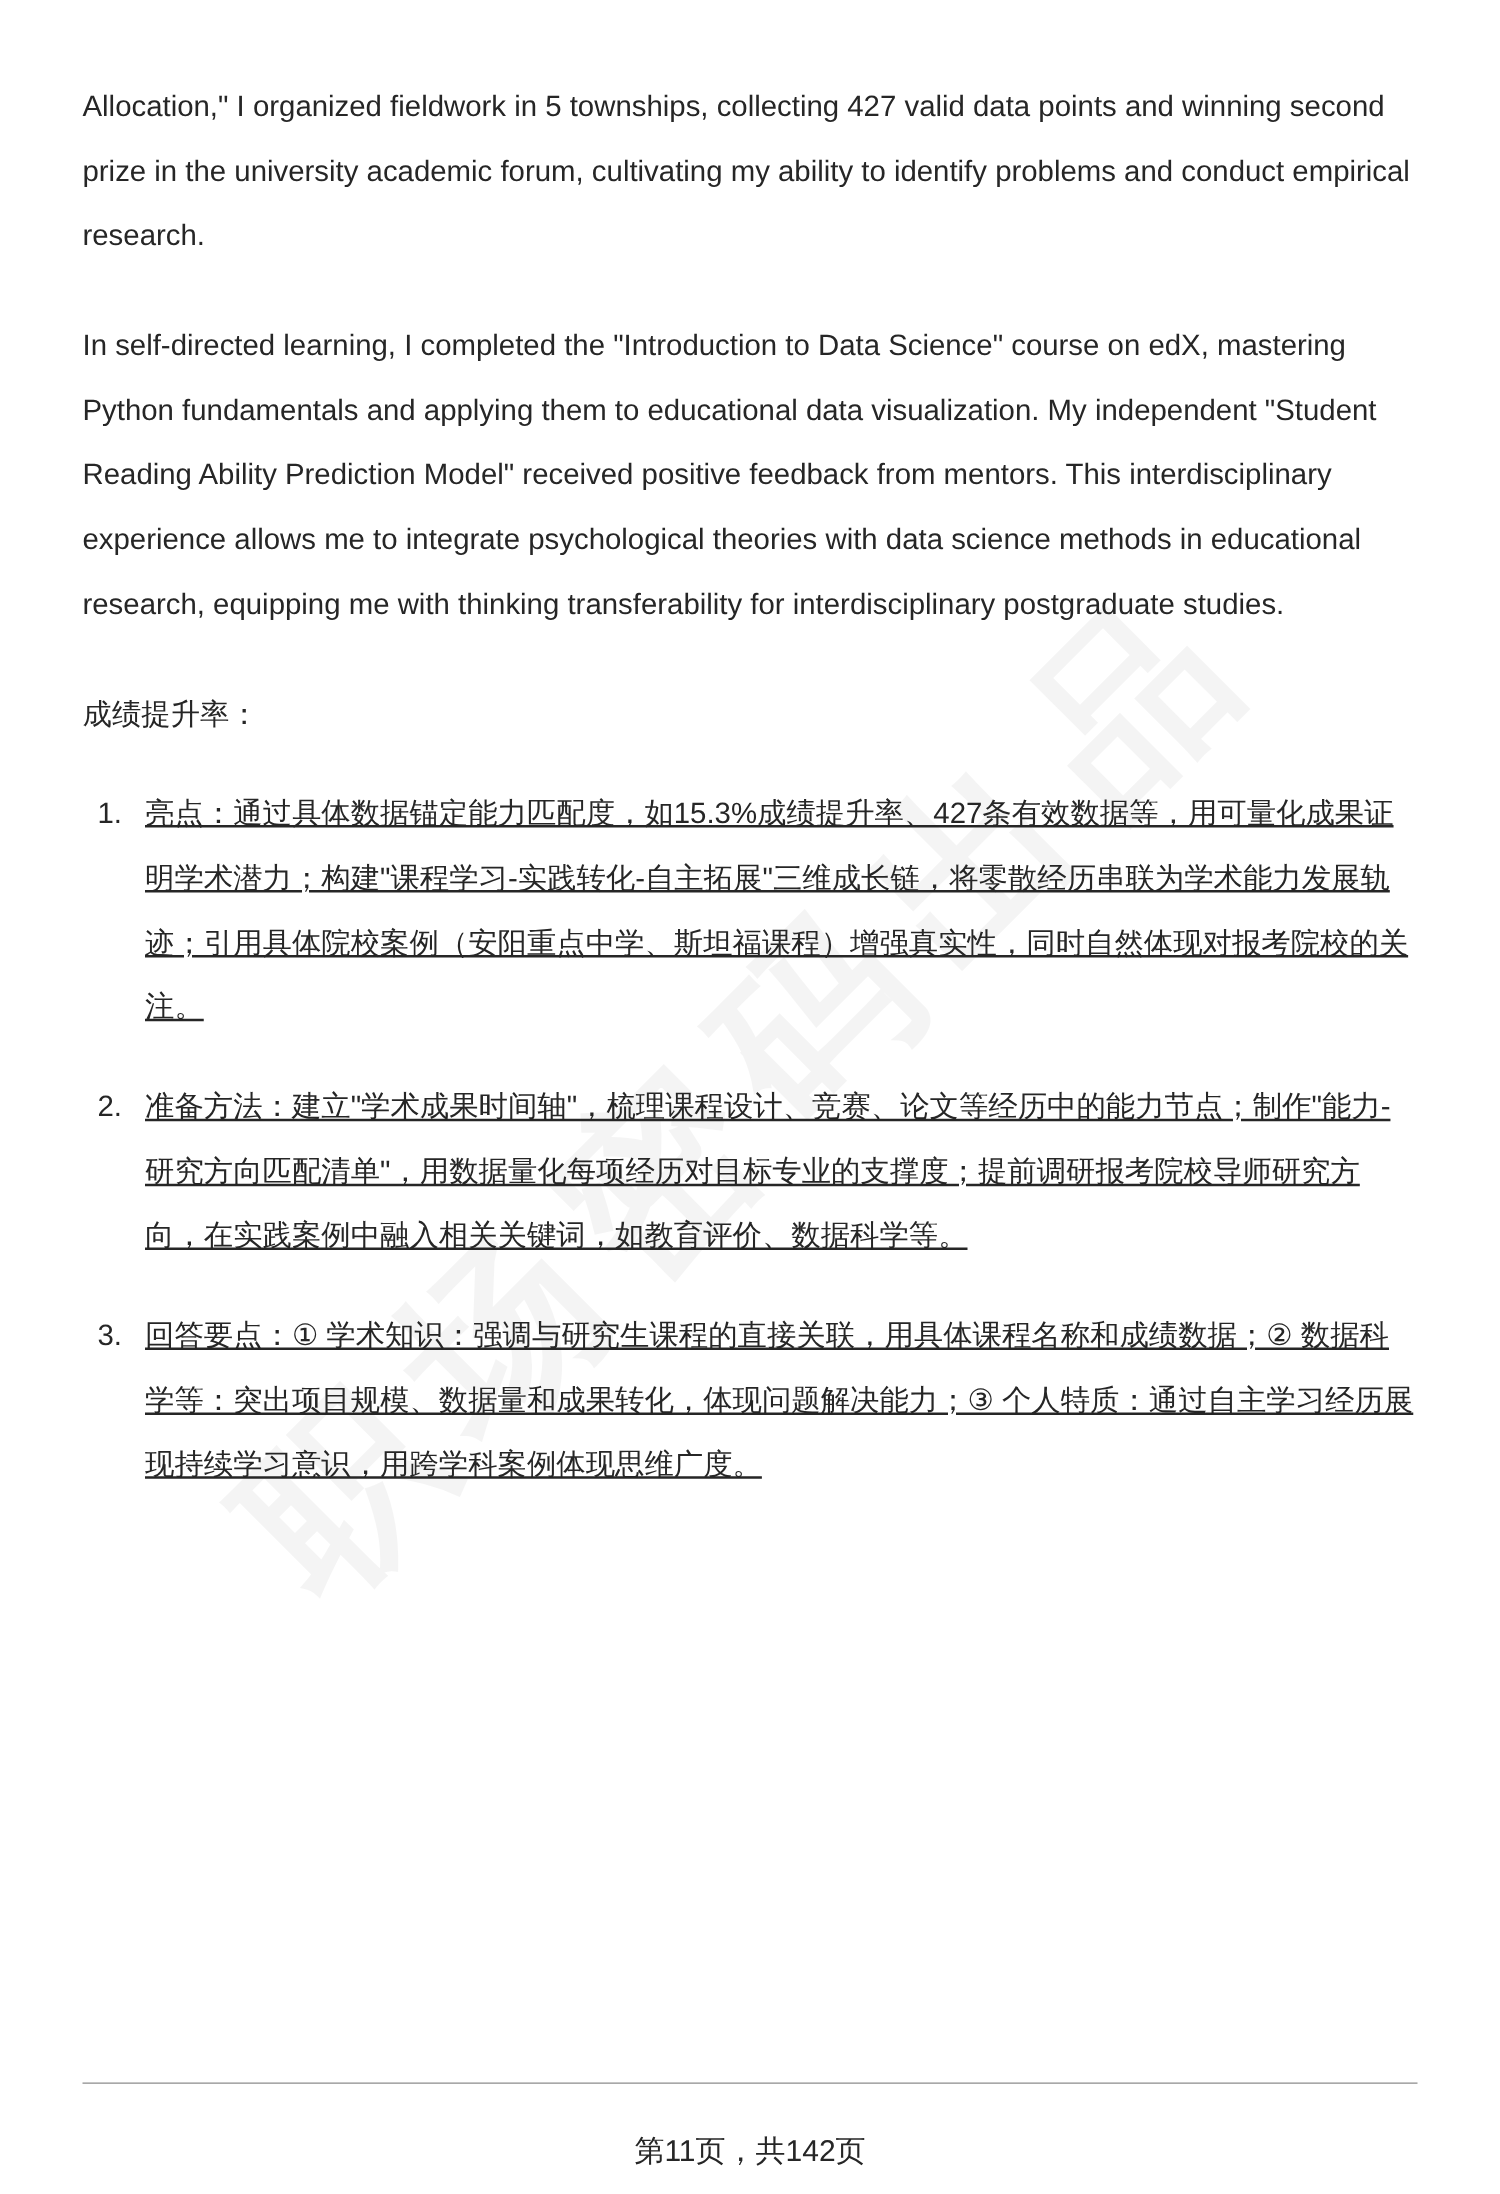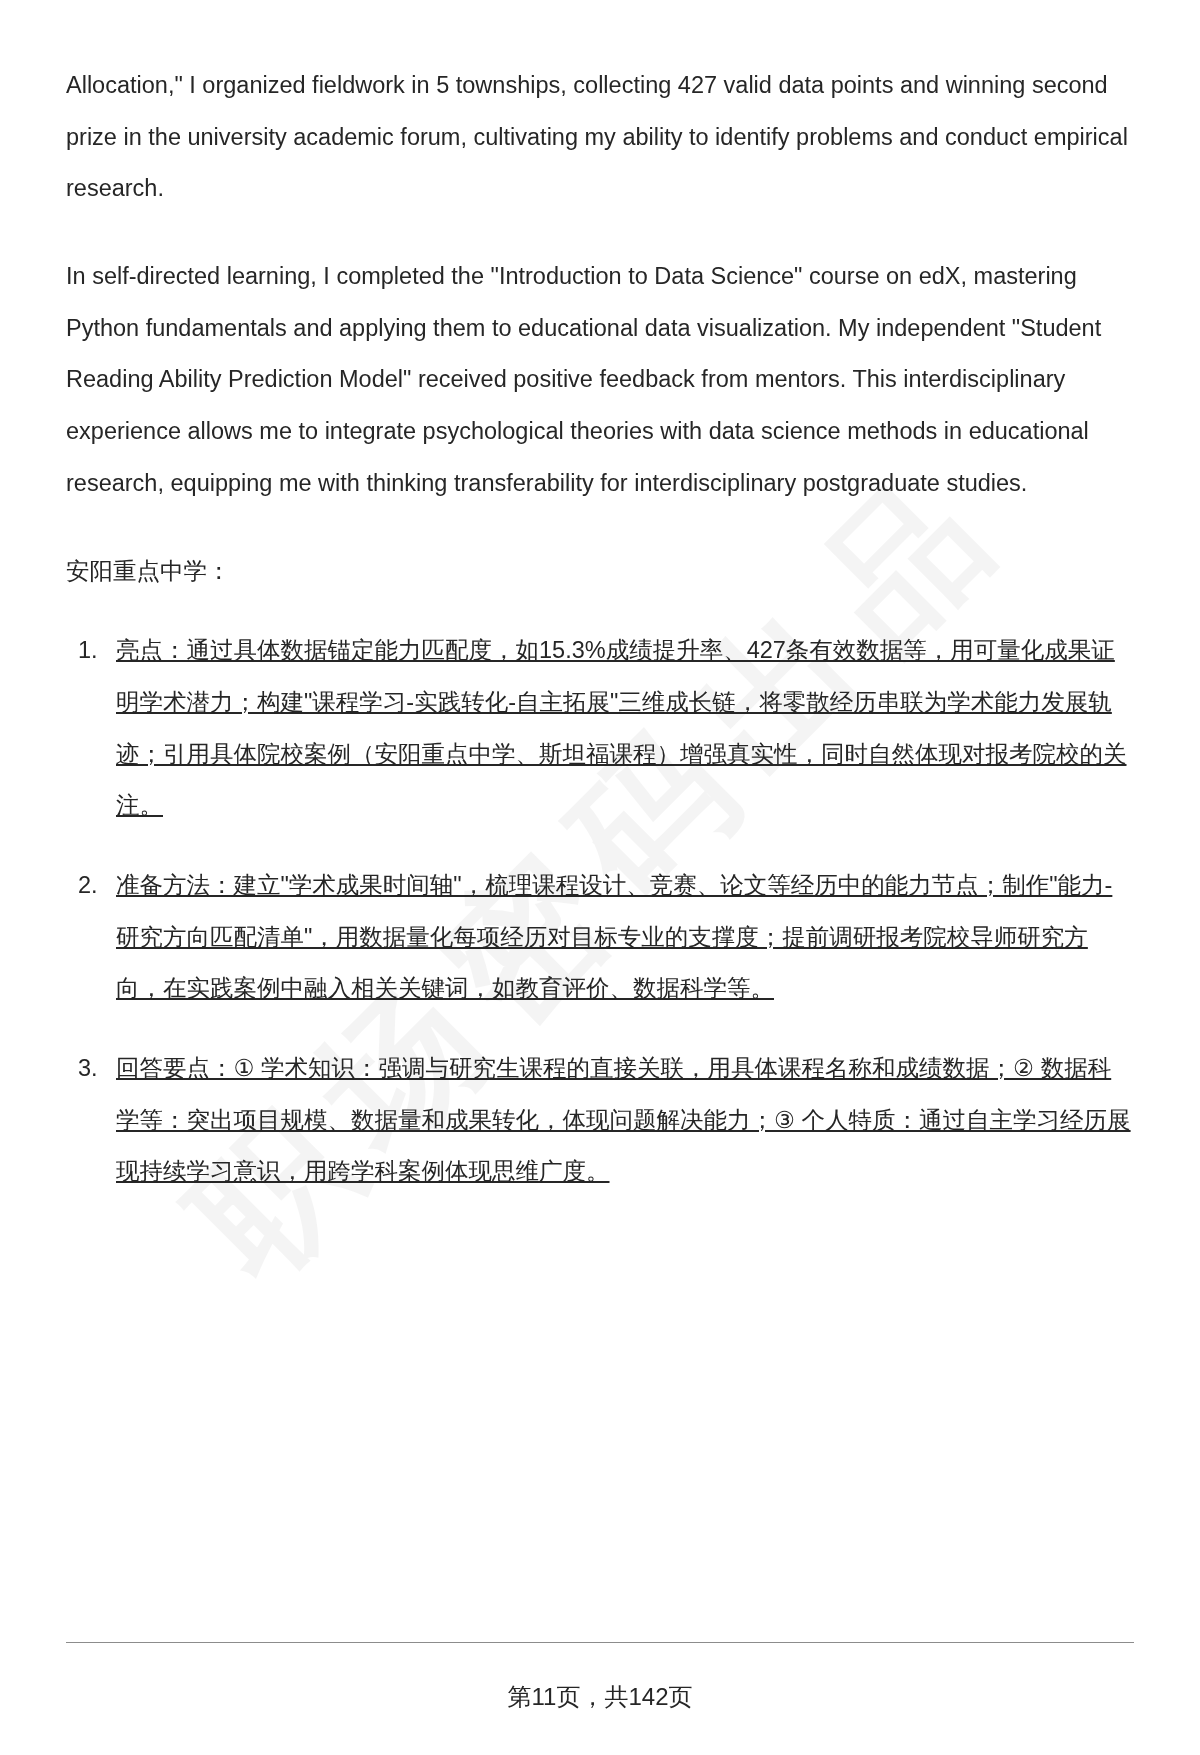--- a/index.html
+++ b/index.html
@@ -67,35 +67,35 @@
   }
   .footer-rule {
     margin: 0 66px;
     border: none;
     border-top: 1px solid #8c8c8c;
   }
   .footer-text {
     text-align: center;
     font-size: 24px;
     color: #262626;
-    padding: 38px 0 42px 0;
+    padding: 38px 0 18px 0;
   }
 </style>
 </head>
 <body>
 
 <div class="watermark">职场密码出品</div>
 
 <div class="page">
 
   <p class="body-text">Allocation," I organized fieldwork in 5 townships, collecting 427 valid data points and winning second prize in the university academic forum, cultivating my ability to identify problems and conduct empirical research.</p>
 
   <p class="body-text">In self-directed learning, I completed the "Introduction to Data Science" course on edX, mastering Python fundamentals and applying them to educational data visualization. My independent "Student Reading Ability Prediction Model" received positive feedback from mentors. This interdisciplinary experience allows me to integrate psychological theories with data science methods in educational research, equipping me with thinking transferability for interdisciplinary postgraduate studies.</p>
 
-  <div class="section-heading">安阳重点中学：</div>
+  <div class="section-heading">成绩提升率：</div>
 
   <ol class="tips">
     <li>
       <span class="marker">1.</span>
       <span class="item-text">亮点：通过具体数据锚定能力匹配度，如15.3%成绩提升率、427条有效数据等，用可量化成果证明学术潜力；构建"课程学习-实践转化-自主拓展"三维成长链，将零散经历串联为学术能力发展轨迹；引用具体院校案例（安阳重点中学、斯坦福课程）增强真实性，同时自然体现对报考院校的关注。</span>
     </li>
     <li>
       <span class="marker">2.</span>
       <span class="item-text">准备方法：建立"学术成果时间轴"，梳理课程设计、竞赛、论文等经历中的能力节点；制作"能力-研究方向匹配清单"，用数据量化每项经历对目标专业的支撑度；提前调研报考院校导师研究方向，在实践案例中融入相关关键词，如教育评价、数据科学等。</span>
     </li>

